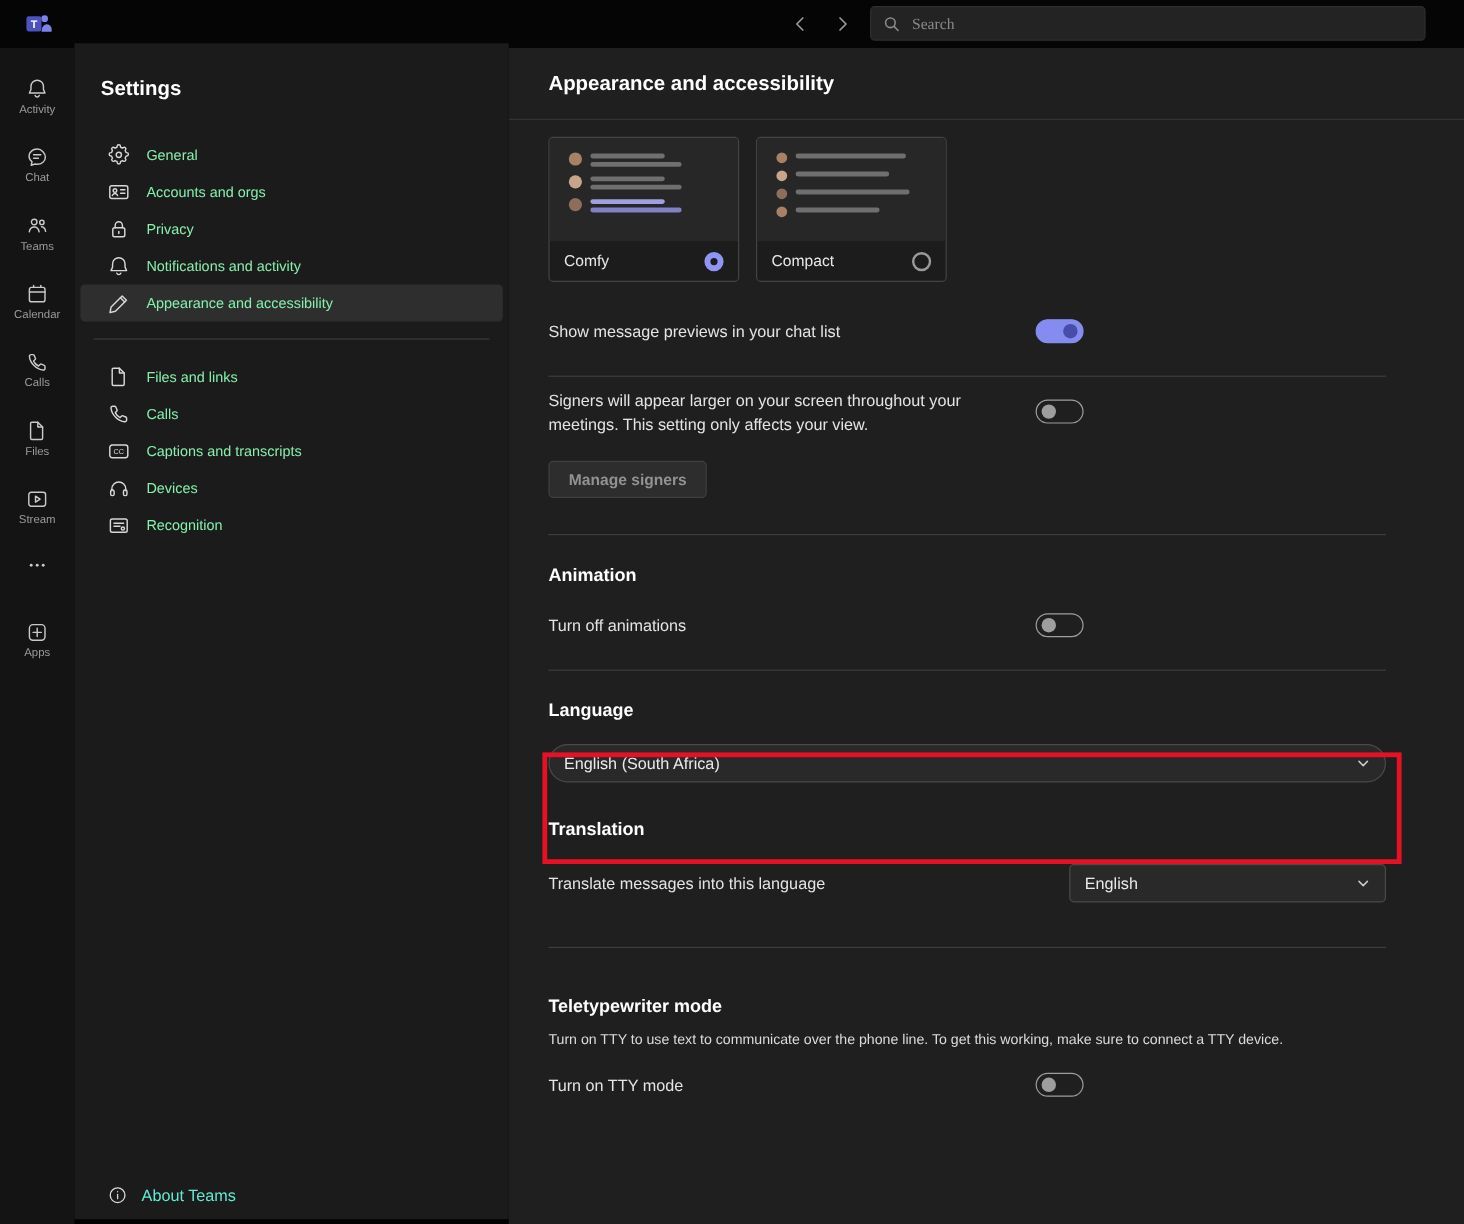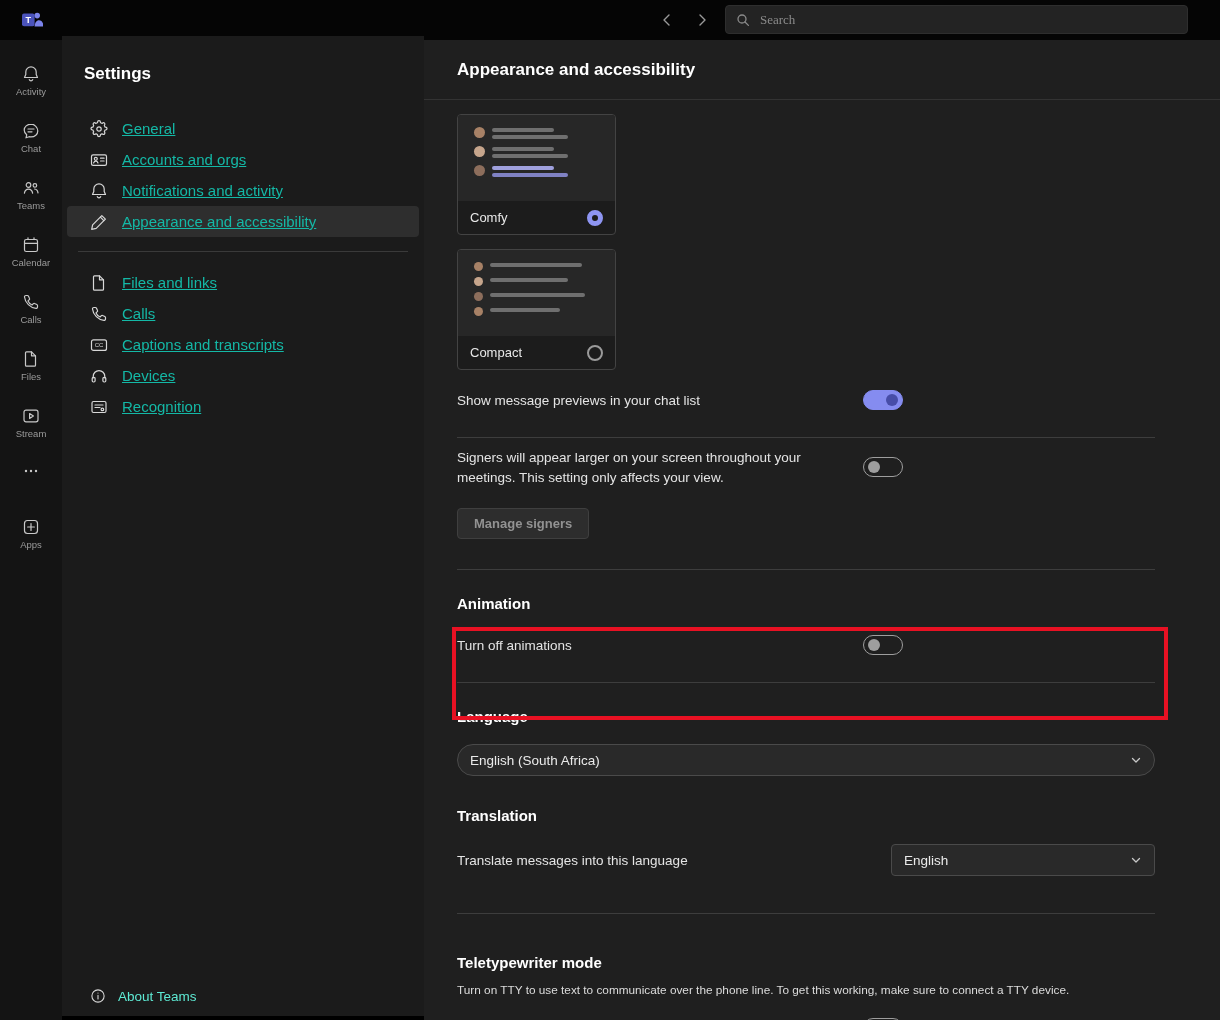--- a/index.html
+++ b/index.html
@@ -22,38 +22,38 @@
   .rail-item.apps{margin-top:14px;}
   .rail-label{font-size:9.5px;color:#9b9b9b;line-height:10px;}
   .ric{stroke:#c9c9c9;fill:none;stroke-width:1.2;stroke-linecap:round;stroke-linejoin:round;}
 
   
   .sidebar{position:absolute;left:62px;top:36px;width:362px;height:980px;background:#1b1b1b;box-sizing:border-box;}
   .sb-title{padding:26px 0 0 22px;font-size:17px;font-weight:bold;color:#fff;line-height:24px;}
   .sb-menu{margin-top:27px;}
   .sb-item{height:31px;margin:0 5px;padding-left:22px;display:flex;align-items:center;border-radius:4px;cursor:pointer;}
   .sb-item.selected{background:#2e2e2e;}
-  .sb-item .lbl{margin-left:13px;font-size:15px;color:#14b8a6;text-decoration:underline;}
+  .sb-item .lbl{margin-left:13px;font-size:12px;color:#86efac;}
   .sb-divider{border-top:1px solid #3a3a3a;margin:14px 16px 15px 16px;}
   .sic{stroke:#d8d8d8;fill:none;stroke-width:1.2;stroke-linecap:round;stroke-linejoin:round;}
   .sb-about{position:absolute;left:27px;bottom:8px;height:24px;display:flex;align-items:center;cursor:pointer;}
   .sb-about .lbl{margin-left:11px;font-size:13.5px;color:#5eead4;}
 
   
   .main{position:absolute;left:424px;top:40px;width:796px;height:980px;background:#1f1f1f;box-sizing:border-box;}
   .main-header{height:60px;border-bottom:1px solid #333;display:flex;align-items:center;padding-left:33px;box-sizing:border-box;}
   .main-title{font-size:17px;font-weight:bold;}
   .content{padding:0 65px 0 33px;}
 
   .section-h{font-size:15px;font-weight:bold;color:#fff;line-height:20px;}
   .body-txt{font-size:13.5px;color:#e4e4e4;}
   .divider{border-top:1px solid #3d3d3d;height:0;}
 
   
-  .cards-row{margin-top:14px;display:flex;gap:14px;flex-direction:column;}
+  .cards-row{margin-top:14px;display:flex;gap:14px;}
   .theme-card{width:159px;height:121px;background:#1c1c1c;border:1px solid #434343;border-radius:4px;box-sizing:border-box;overflow:hidden;cursor:pointer;}
   .thumb{height:86px;background:#272727;padding:12px 0 0 16px;box-sizing:border-box;}
   .t-row{display:flex;align-items:flex-start;gap:7px;margin-bottom:7px;}
   .t-av{width:11px;height:11px;border-radius:50%;background:#a78166;}
   .t-av.b{background:#c6a58c;} .t-av.c{background:#8d6e5c;}
   .t-av.sm{width:9px;height:9px;}
   .t-lines{display:flex;flex-direction:column;gap:3px;padding-top:1px;}
   .t-bar{height:4px;border-radius:2px;background:#6f6f6f;}
   .t-bar.p1{background:#9fa0dd;} .t-bar.p2{background:#8082c4;}
   .card-foot{height:33px;display:flex;align-items:center;justify-content:space-between;padding:0 12px;box-sizing:border-box;}
@@ -217,20 +217,29 @@
       <span>
         <svg width="20" height="20" viewBox="0 0 20 20" class="sic">
             <rect x="2.5" y="4.8" width="15" height="10.6" rx="1.6"></rect>
             <circle cx="6.8" cy="8.8" r="1.5"></circle>
             <path d="M4.6 13c.4-1.1 1.2-1.8 2.2-1.8s1.8.7 2.2 1.8M11.5 8.2h3.6M11.5 11h3.6"></path>
           </svg>
       </span>
       <span class="lbl">Accounts and orgs</span>
     </div>
 
+    <div class="sb-item">
+      <span>
+        <svg width="20" height="20" viewBox="0 0 20 20" class="sic">
+            <rect x="5" y="8.8" width="10" height="7.5" rx="1.5"></rect>
+            <path d="M7 8.8V6.8a3 3 0 0 1 6 0v2M10 11.8v1.8"></path>
+          </svg>
+      </span>
+      <span class="lbl">Privacy</span>
+    </div>
 
     <div class="sb-item">
       <span>
         <svg width="20" height="20" viewBox="0 0 20 20" class="sic">
             <path d="M10 2.8c-2.9 0-5.2 2.3-5.2 5.2v2.6L3.5 13.5h13L15.2 10.6V8c0-2.9-2.3-5.2-5.2-5.2z"></path>
             <path d="M8.3 15.6a1.8 1.8 0 0 0 3.4 0"></path>
           </svg>
       </span>
       <span class="lbl">Notifications and activity</span>
     </div>
@@ -378,21 +387,21 @@
             </div>
         </div>
         <div class="card-foot">
           <span class="lbl">Compact</span>
           <span class="radio"></span>
         </div>
       </div>
     </div>
 
     
-    <div class="toggle-row" style="margin-top:20px">
+    <div class="toggle-row" style="margin-top:31px">
       <span class="row-label body-txt">Show message previews in your chat list</span>
       <span class="toggle on">
           <span class="knob"></span>
         </span>
     </div>
 
     <div class="divider" style="margin-top:27px"></div>
 
     
     <div class="toggle-row" style="margin-top:10px;align-items:flex-start">

